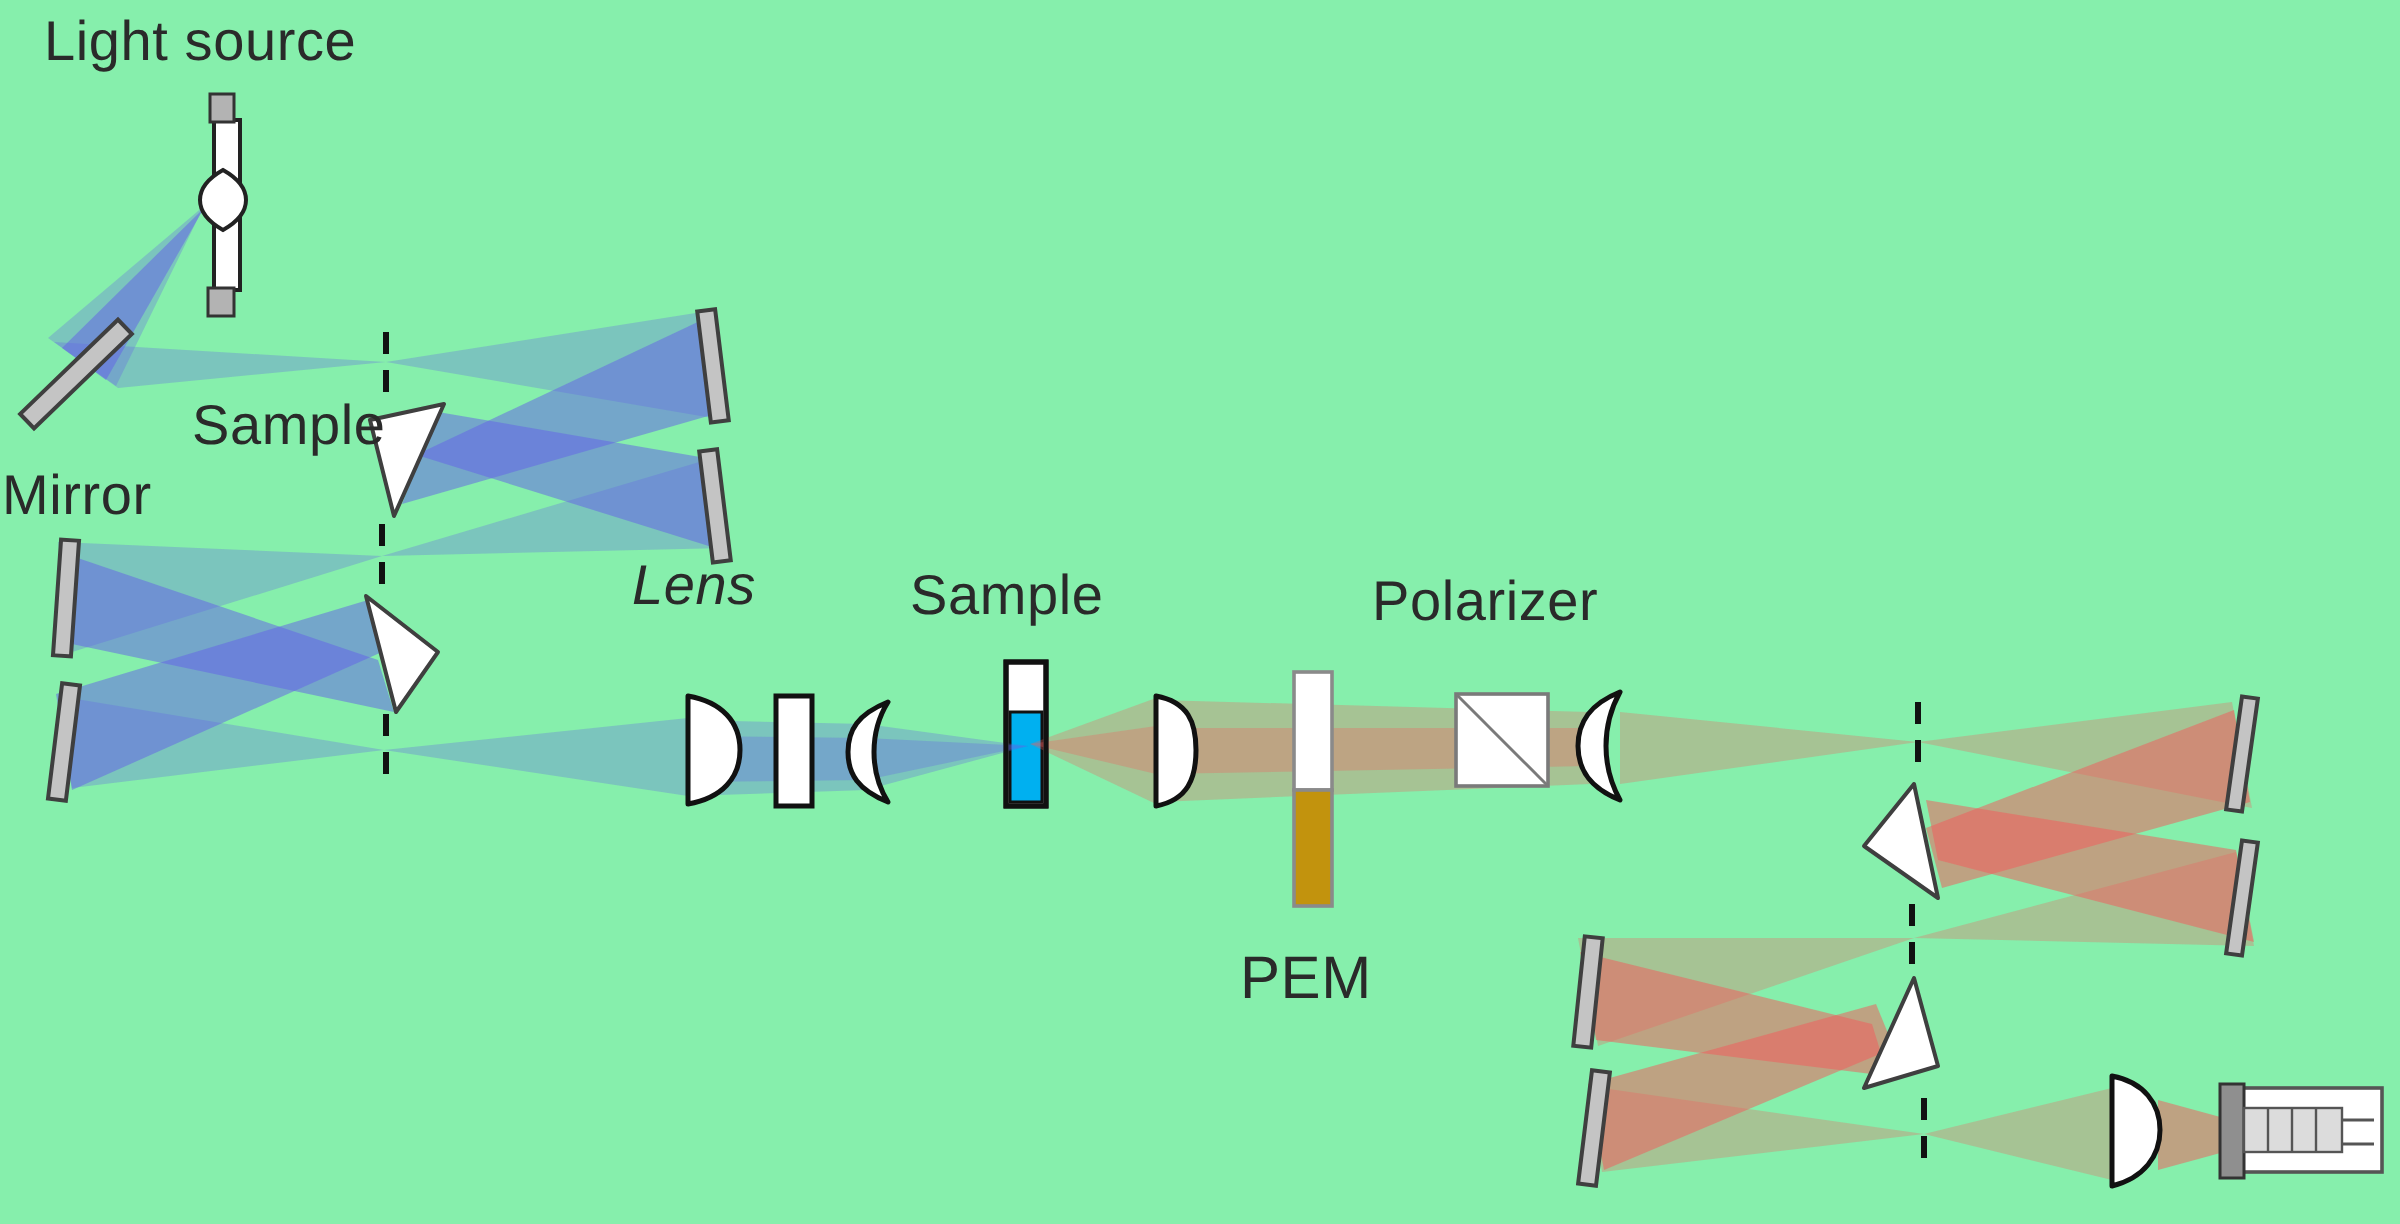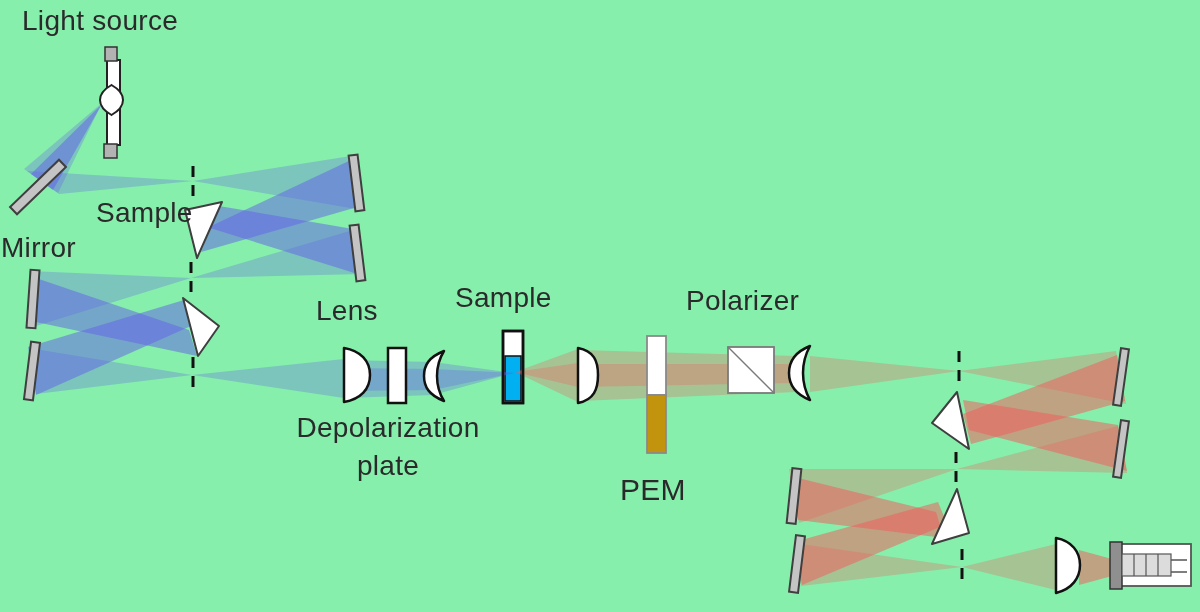--- a/index.html
+++ b/index.html
@@ -158,22 +158,18 @@
       <line x1="193" y1="357" x2="193" y2="393"></line>
       <line x1="959" y1="351" x2="959" y2="386"></line>
       <line x1="956" y1="452" x2="956" y2="487"></line>
       <line x1="962" y1="549" x2="962" y2="583"></line>
     </g>
   </svg>
 
   <div class="lbl" style="left:22px;top:5px;">Light source</div>
   <div class="lbl" style="left:1px;top:212px;margin-top:20px;">Mirror</div>
   <div class="lbl" style="left:96px;top:197px;">Sample</div>
-  <div class="lbl" style="left:316px;top:295px;">Lens</div>
-  <div class="lbl lbl-depol" style="left:262px;top:409px;">
-    <span>Depolarization</span><br>
-    <span>plate</span>
-  </div>
+  <div class="lbl" style="left:316px;top:277px;font-style:italic;">Lens</div>
   <div class="lbl" style="left:455px;top:282px;">Sample</div>
   <div class="lbl lbl-pem" style="left:620px;top:461px;">PEM</div>
   <div class="lbl" style="left:686px;top:285px;">Polarizer</div>
 
 </div>
 
 </body></html>

